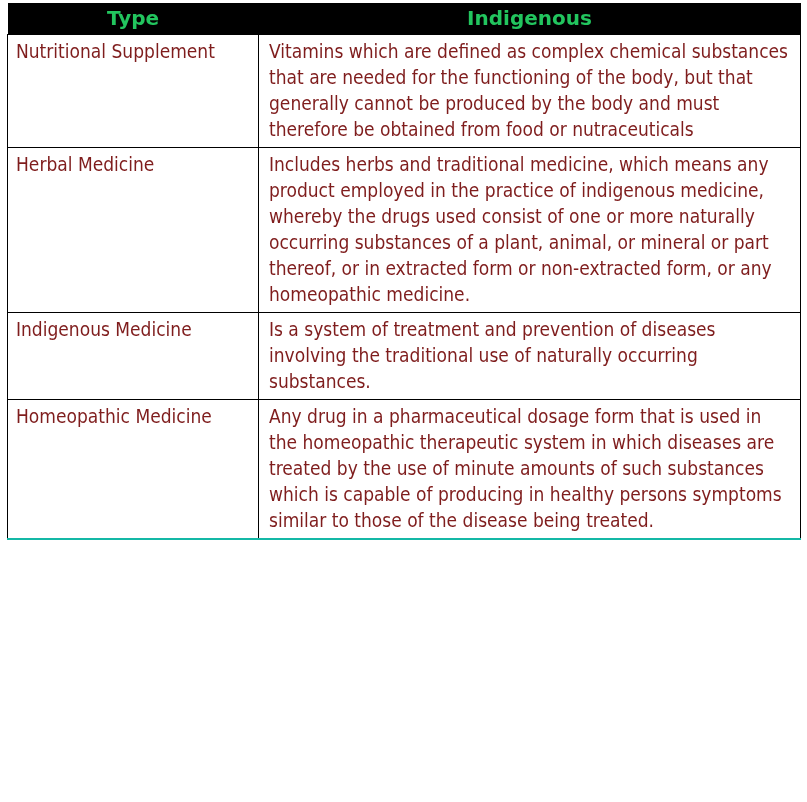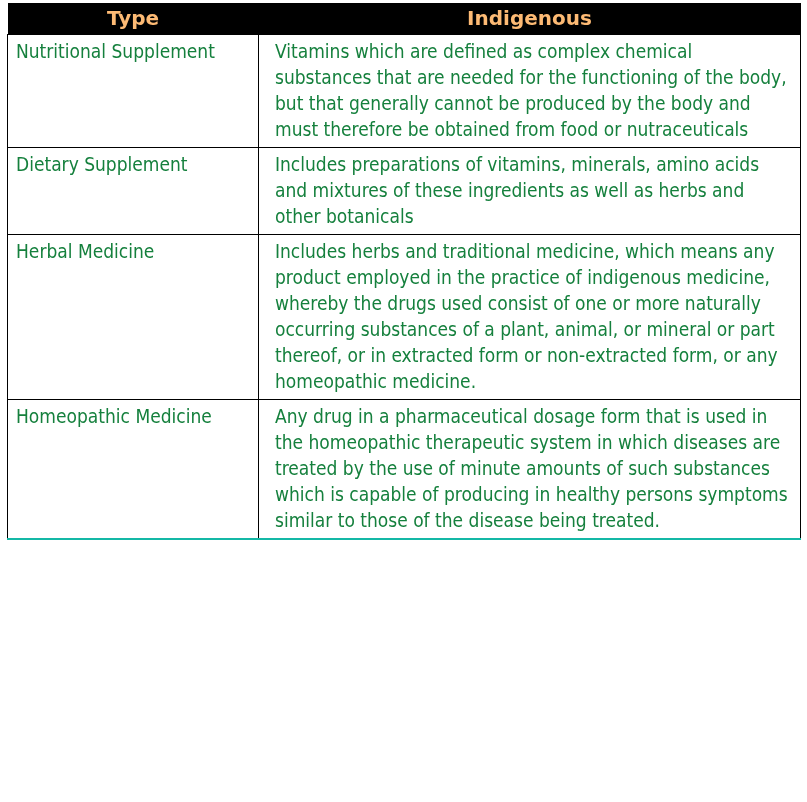--- a/index.html
+++ b/index.html
@@ -29,51 +29,51 @@
     background: #ffffff;
   }
   table.def-table col.col-type { width: 251px; }
   table.def-table col.col-def  { width: 542px; }
 
   thead tr.header-row {
     background: #000000;
   }
   thead th {
     background: #000000;
-    color: #fdba74;
+    color: #22c55e;
     font-weight: bold;
     font-size: 20px;
     line-height: 24px;
     text-align: center;
     padding: 3px 0 4px 0;
     border: none;
     letter-spacing: 0px;
     font-family: "DejaVu Sans", "Liberation Sans", sans-serif;
   }
   thead th.th-type { }
   thead th.th-def { }
 
   tbody td {
     border: 1px solid #000000;
     border-top-width: 1px;
     vertical-align: top;
-    color: #15803d;
+    color: #7f1d1d;
     font-size: 19px;
     line-height: 26px;
     padding: 3px 6px 5px 8px;
     font-family: "DejaVu Sans", "Liberation Sans", sans-serif;
     font-stretch: condensed;
   }
   tbody td.cell-type {
     border-left: 1px solid #000000;
     white-space: nowrap;
   }
   tbody td.cell-def {
     border-right: 1px solid #000000;
-    padding-left: 16px;
+    padding-left: 10px;
     padding-right: 12px;
   }
   tbody tr:first-child td {
     border-top: 1px solid #000000;
   }
   tbody tr:last-child td {
     border-bottom: 2px solid #14b8a6;
   }
 </style>
 </head>
@@ -90,26 +90,26 @@
         <th class="th-type">Type</th>
         <th class="th-def">Indigenous</th>
       </tr>
     </thead>
     <tbody>
       <tr>
         <td class="cell-type">Nutritional Supplement</td>
         <td class="cell-def">Vitamins which are defined as complex chemical substances that are needed for the functioning of the body, but that generally cannot be produced by the body and must therefore be obtained from food or nutraceuticals</td>
       </tr>
       <tr>
-        <td class="cell-type">Dietary Supplement</td>
-        <td class="cell-def">Includes preparations of vitamins, minerals, amino acids and mixtures of these ingredients as well as herbs and other botanicals</td>
+        <td class="cell-type">Herbal Medicine</td>
+        <td class="cell-def">Includes herbs and traditional medicine, which means any product employed in the practice of indigenous medicine, whereby the drugs used consist of one or more naturally occurring substances of a plant, animal, or mineral or part thereof, or in extracted form or non-extracted form, or any homeopathic medicine.</td>
       </tr>
       <tr>
-        <td class="cell-type">Herbal Medicine</td>
-        <td class="cell-def">Includes herbs and traditional medicine, which means any product employed in the practice of indigenous medicine, whereby the drugs used consist of one or more naturally occurring substances of a plant, animal, or mineral or part thereof, or in extracted form or non-extracted form, or any homeopathic medicine.</td>
+        <td class="cell-type">Indigenous Medicine</td>
+        <td class="cell-def">Is a system of treatment and prevention of diseases involving the traditional use of naturally occurring substances.</td>
       </tr>
       <tr>
         <td class="cell-type">Homeopathic Medicine</td>
         <td class="cell-def">Any drug in a pharmaceutical dosage form that is used in the homeopathic therapeutic system in which diseases are treated by the use of minute amounts of such substances which is capable of producing in healthy persons symptoms similar to those of the disease being treated.</td>
       </tr>
     </tbody>
   </table>
 </div>
 
 </body></html>

